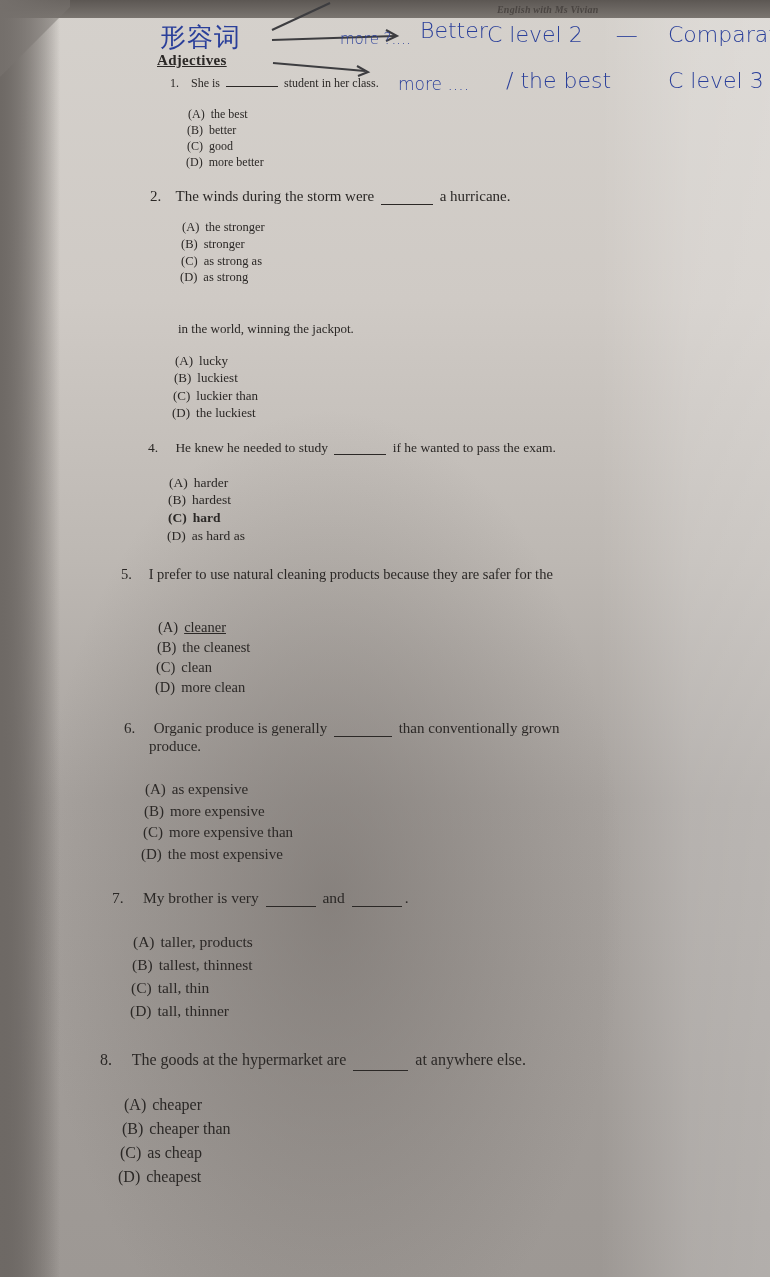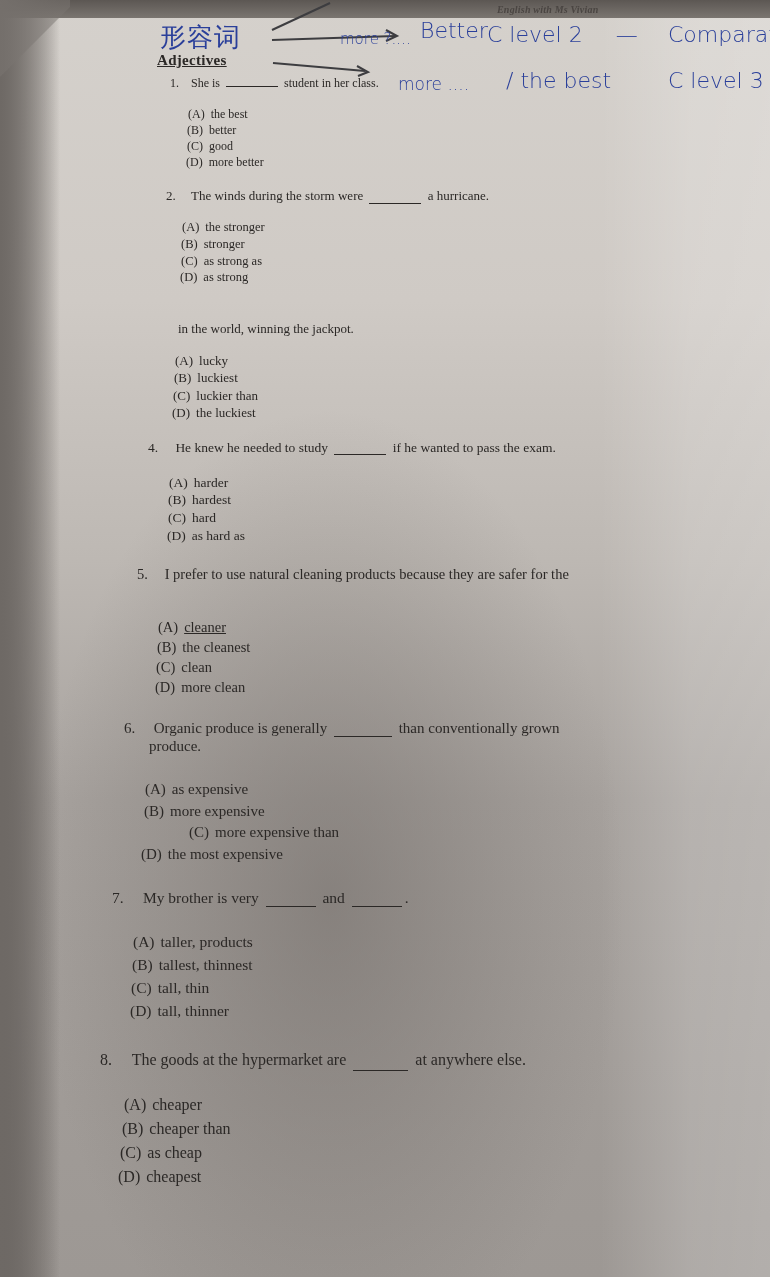--- a/index.html
+++ b/index.html
@@ -94,21 +94,21 @@
     <span class="num" style="width:18px">1.</span>
     <span>She is</span>
     <span class="blank" style="width:52px"></span>
     <span>student in her class.</span>
   </div>
   <div class="opt" style="left:188px;top:107px;font-size:12px;"><span class="letter">(A)</span><span>the best</span></div>
   <div class="opt" style="left:187px;top:123px;font-size:12px;"><span class="letter">(B)</span><span>better</span></div>
   <div class="opt" style="left:187px;top:139px;font-size:12px;"><span class="letter">(C)</span><span>good</span></div>
   <div class="opt" style="left:186px;top:155px;font-size:12px;"><span class="letter">(D)</span><span>more better</span></div>
 
-  <div class="q" style="left:166px;top:188px;font-size:13px;">
+  <div class="q" style="left:150px;top:188px;font-size:15px;">
     <span class="num" style="width:22px">2.</span>
     <span>The winds during the storm were</span>
     <span class="blank" style="width:52px;position:relative;top:4px"></span>
     <span>a hurricane.</span>
   </div>
   <div class="opt" style="left:182px;top:220px;font-size:12.5px;"><span class="letter">(A)</span><span>the stronger</span></div>
   <div class="opt" style="left:181px;top:237px;font-size:12.5px;"><span class="letter">(B)</span><span>stronger</span></div>
   <div class="opt" style="left:181px;top:254px;font-size:12.5px;"><span class="letter">(C)</span><span>as strong as</span></div>
   <div class="opt" style="left:180px;top:270px;font-size:12.5px;"><span class="letter">(D)</span><span>as strong</span></div>
 
@@ -119,42 +119,42 @@
   <div class="opt" style="left:172px;top:405px;font-size:13px;"><span class="letter">(D)</span><span>the luckiest</span></div>
 
   <div class="q" style="left:148px;top:440px;font-size:13.5px;">
     <span class="num" style="width:24px">4.</span>
     <span>He knew he needed to study</span>
     <span class="blank" style="width:52px;position:relative;top:3px"></span>
     <span>if he wanted to pass the exam.</span>
   </div>
   <div class="opt" style="left:169px;top:475px;font-size:13.5px;"><span class="letter">(A)</span><span>harder</span></div>
   <div class="opt" style="left:168px;top:492px;font-size:13.5px;"><span class="letter">(B)</span><span>hardest</span></div>
-  <div class="opt" style="left:168px;top:510px;font-size:13.5px;"><span class="letter">(C)</span><span>hard</span></div>
+  <div class="opt" style="left:168px;top:510px;font-size:13.5px;font-weight:bold;"><span class="letter">(C)</span><span>hard</span></div>
   <div class="opt" style="left:167px;top:528px;font-size:13.5px;"><span class="letter">(D)</span><span>as hard as</span></div>
 
-  <div class="q" style="left:137px;top:566px;font-size:14.5px;">
+  <div class="q" style="left:121px;top:566px;font-size:14.5px;">
     <span class="num" style="width:24px">5.</span>
     <span>I prefer to use natural cleaning products because they are safer for the</span>
   </div>
   <div class="opt" style="left:158px;top:619px;font-size:14.5px;text-decoration:underline;"><span class="letter">(A)</span><span>cleaner</span></div>
   <div class="opt" style="left:157px;top:639px;font-size:14.5px;"><span class="letter">(B)</span><span>the cleanest</span></div>
   <div class="opt" style="left:156px;top:659px;font-size:14.5px;"><span class="letter">(C)</span><span>clean</span></div>
   <div class="opt" style="left:155px;top:679px;font-size:14.5px;"><span class="letter">(D)</span><span>more clean</span></div>
 
   <div class="q" style="left:124px;top:720px;font-size:15px;">
     <span class="num" style="width:26px">6.</span>
     <span>Organic produce is generally</span>
     <span class="blank" style="width:58px;position:relative;top:4px"></span>
     <span>than conventionally grown</span>
   </div>
   <div class="q" style="left:149px;top:738px;font-size:15px;">produce.</div>
   <div class="opt" style="left:145px;top:781px;font-size:15px;"><span class="letter">(A)</span><span>as expensive</span></div>
   <div class="opt" style="left:144px;top:803px;font-size:15px;"><span class="letter">(B)</span><span>more expensive</span></div>
-  <div class="opt" style="left:143px;top:824px;font-size:15px;margin-left:46px;"><span class="letter">(C)</span><span>more expensive than</span></div>
+  <div class="opt" style="left:143px;top:824px;font-size:15px;"><span class="letter">(C)</span><span>more expensive than</span></div>
   <div class="opt" style="left:141px;top:846px;font-size:15px;"><span class="letter">(D)</span><span>the most expensive</span></div>
 
   <div class="q" style="left:112px;top:889px;font-size:15.5px;">
     <span class="num" style="width:27px">7.</span>
     <span>My brother is very</span>
     <span class="blank" style="width:50px;position:relative;top:4px"></span>
     <span>and</span>
     <span class="blank" style="width:50px;position:relative;top:4px"></span><span>.</span>
   </div>
   <div class="opt" style="left:133px;top:933px;font-size:15.5px;"><span class="letter">(A)</span><span>taller, products</span></div>

